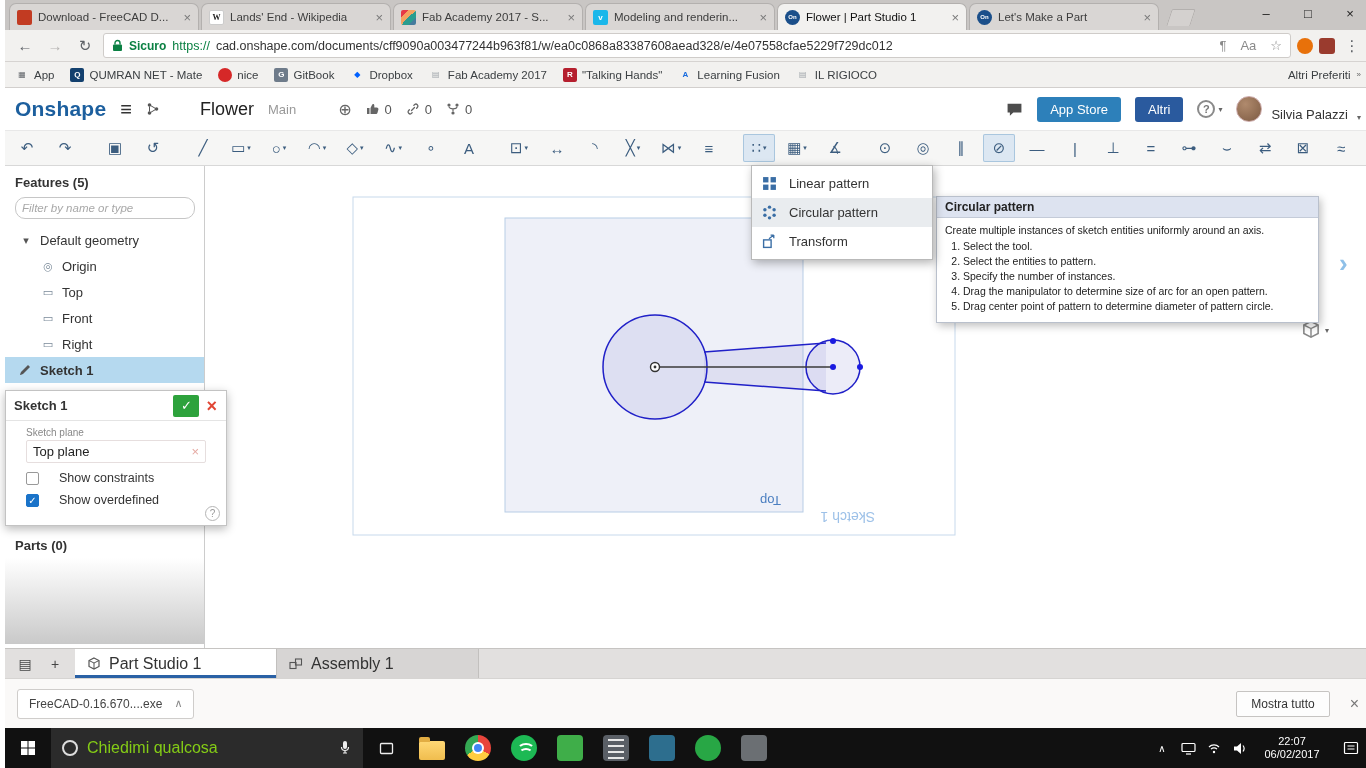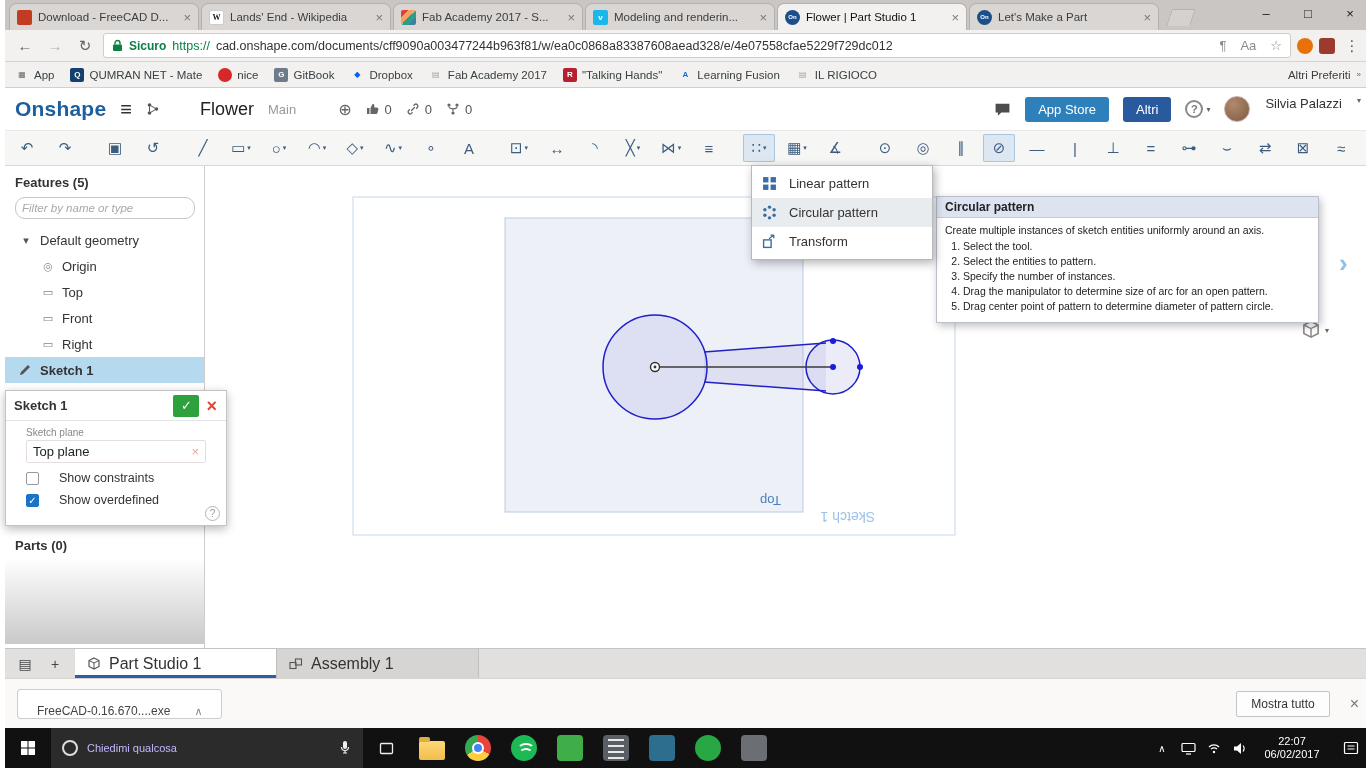--- a/index.html
+++ b/index.html
@@ -121,32 +121,32 @@
 
   
   #bottom-tabs{position:absolute;left:0;top:648px;width:1366px;height:30px;background:#e2e0df;border-top:1px solid #c6c4c2;display:flex;align-items:stretch}
   .bt-icons{display:flex;align-items:center;gap:6px;padding:0 8px}
   .bt-icon{width:24px;text-align:center;color:#444;font-size:14px}
   .bt-tab{width:202px;display:flex;align-items:center;gap:8px;padding:0 12px;font-size:16px;color:#333;background:#d7d5d4;border-right:1px solid #c2c0be;flex:none}
   .bt-tab.active{background:#fff;box-shadow:inset 0 -3px 0 #2a61a5}
 
   
   #download-bar{position:absolute;left:0;top:678px;width:1366px;height:50px;background:#faf9f8;border-top:1px solid #d6d4d2;display:flex;align-items:center;padding:0 12px}
-  .dl-chip{display:flex;align-items:flex-end;gap:24px;background:#fff;border:1px solid #cfcdcb;border-radius:3px;height:30px;padding:0 19px;font-size:12px;color:#444}
+  .dl-chip{display:flex;align-items:center;gap:12px;background:#fff;border:1px solid #cfcdcb;border-radius:3px;height:30px;padding:0 11px;font-size:12px;color:#444}
   .dl-chevron{color:#888;font-size:11px}
   .dl-right{margin-left:auto;display:flex;align-items:center;gap:20px}
   .btn-mostra{background:#fdfdfd;border:1px solid #c6c4c2;border-radius:2px;height:26px;padding:0 14px;font-size:12px;color:#333;display:flex;align-items:center}
   .dl-close{color:#777;font-size:16px}
 
   
   #taskbar{position:absolute;left:0;top:728px;width:1366px;height:40px;background:#111;display:flex;align-items:center;color:#fff}
   .tb-btn{width:46px;height:40px;display:flex;align-items:center;justify-content:center;flex:none}
   .tb-search{width:312px;height:40px;background:#2b2b2b;display:flex;align-items:center;gap:9px;padding:0 11px;flex:none}
   .cortana-ring{width:16px;height:16px;border:2px solid #ddd;border-radius:50%;flex:none}
-  .tb-search-text{font-size:11px;color:#c4b5fd;flex:1;white-space:nowrap;overflow:hidden}
+  .tb-search-text{font-size:16px;color:#84cc16;flex:1;white-space:nowrap;overflow:hidden}
   .tile{width:26px;height:26px;border-radius:4px}
   .folder{width:26px;height:19px;background:linear-gradient(#ffd875,#f0bd4e);border-radius:2px;position:relative;margin-top:5px}
   .folder::before{content:"";position:absolute;top:-4px;left:0;width:11px;height:5px;background:#e2ad43;border-radius:2px 2px 0 0}
   .chrome-ball{width:26px;height:26px;border-radius:50%;background:conic-gradient(#e8453c 0 33%,#ffcd40 33% 66%,#34a853 66% 100%);position:relative}
   .chrome-ball::before{content:"";position:absolute;inset:7px;background:#fff;border-radius:50%}
   .chrome-ball::after{content:"";position:absolute;inset:9px;background:#4285f4;border-radius:50%}
   .spotify{width:26px;height:26px;border-radius:50%;background:#1db954;position:relative}
   .spotify::before,.spotify::after{content:"";position:absolute;left:6px;border:2px solid #fff;border-color:#fff transparent transparent transparent;border-radius:50%}
   .spotify::before{top:8px;width:14px;height:10px}
   .spotify::after{top:13px;width:10px;height:7px;left:8px}
@@ -304,21 +304,21 @@
     <div class="hdr-right">
       <svg width="17" height="15" viewBox="0 0 14 13">
           <path d="M1 1.5h12v7.5H6l-3 3v-3H1z" fill="#4d4d4d"></path>
         </svg>
       <span class="btn btn-appstore">App Store</span>
       <span class="btn btn-share">Altri</span>
       <span style="display:flex;align-items:center;gap:3px">
         <span class="help-circ">?</span>
         <span class="caret-sm">▾</span>
       </span>
-      <span style="display:flex;align-items:flex-start;gap:15px">
+      <span style="display:flex;align-items:flex-end;gap:9px">
         <span class="avatar"></span>
         <span class="user-name">Silvia Palazzi</span>
         <span class="caret-sm">▾</span>
       </span>
     </div>
   </div>
 
   <div id="os-toolbar">
 
   <span class="tool">

